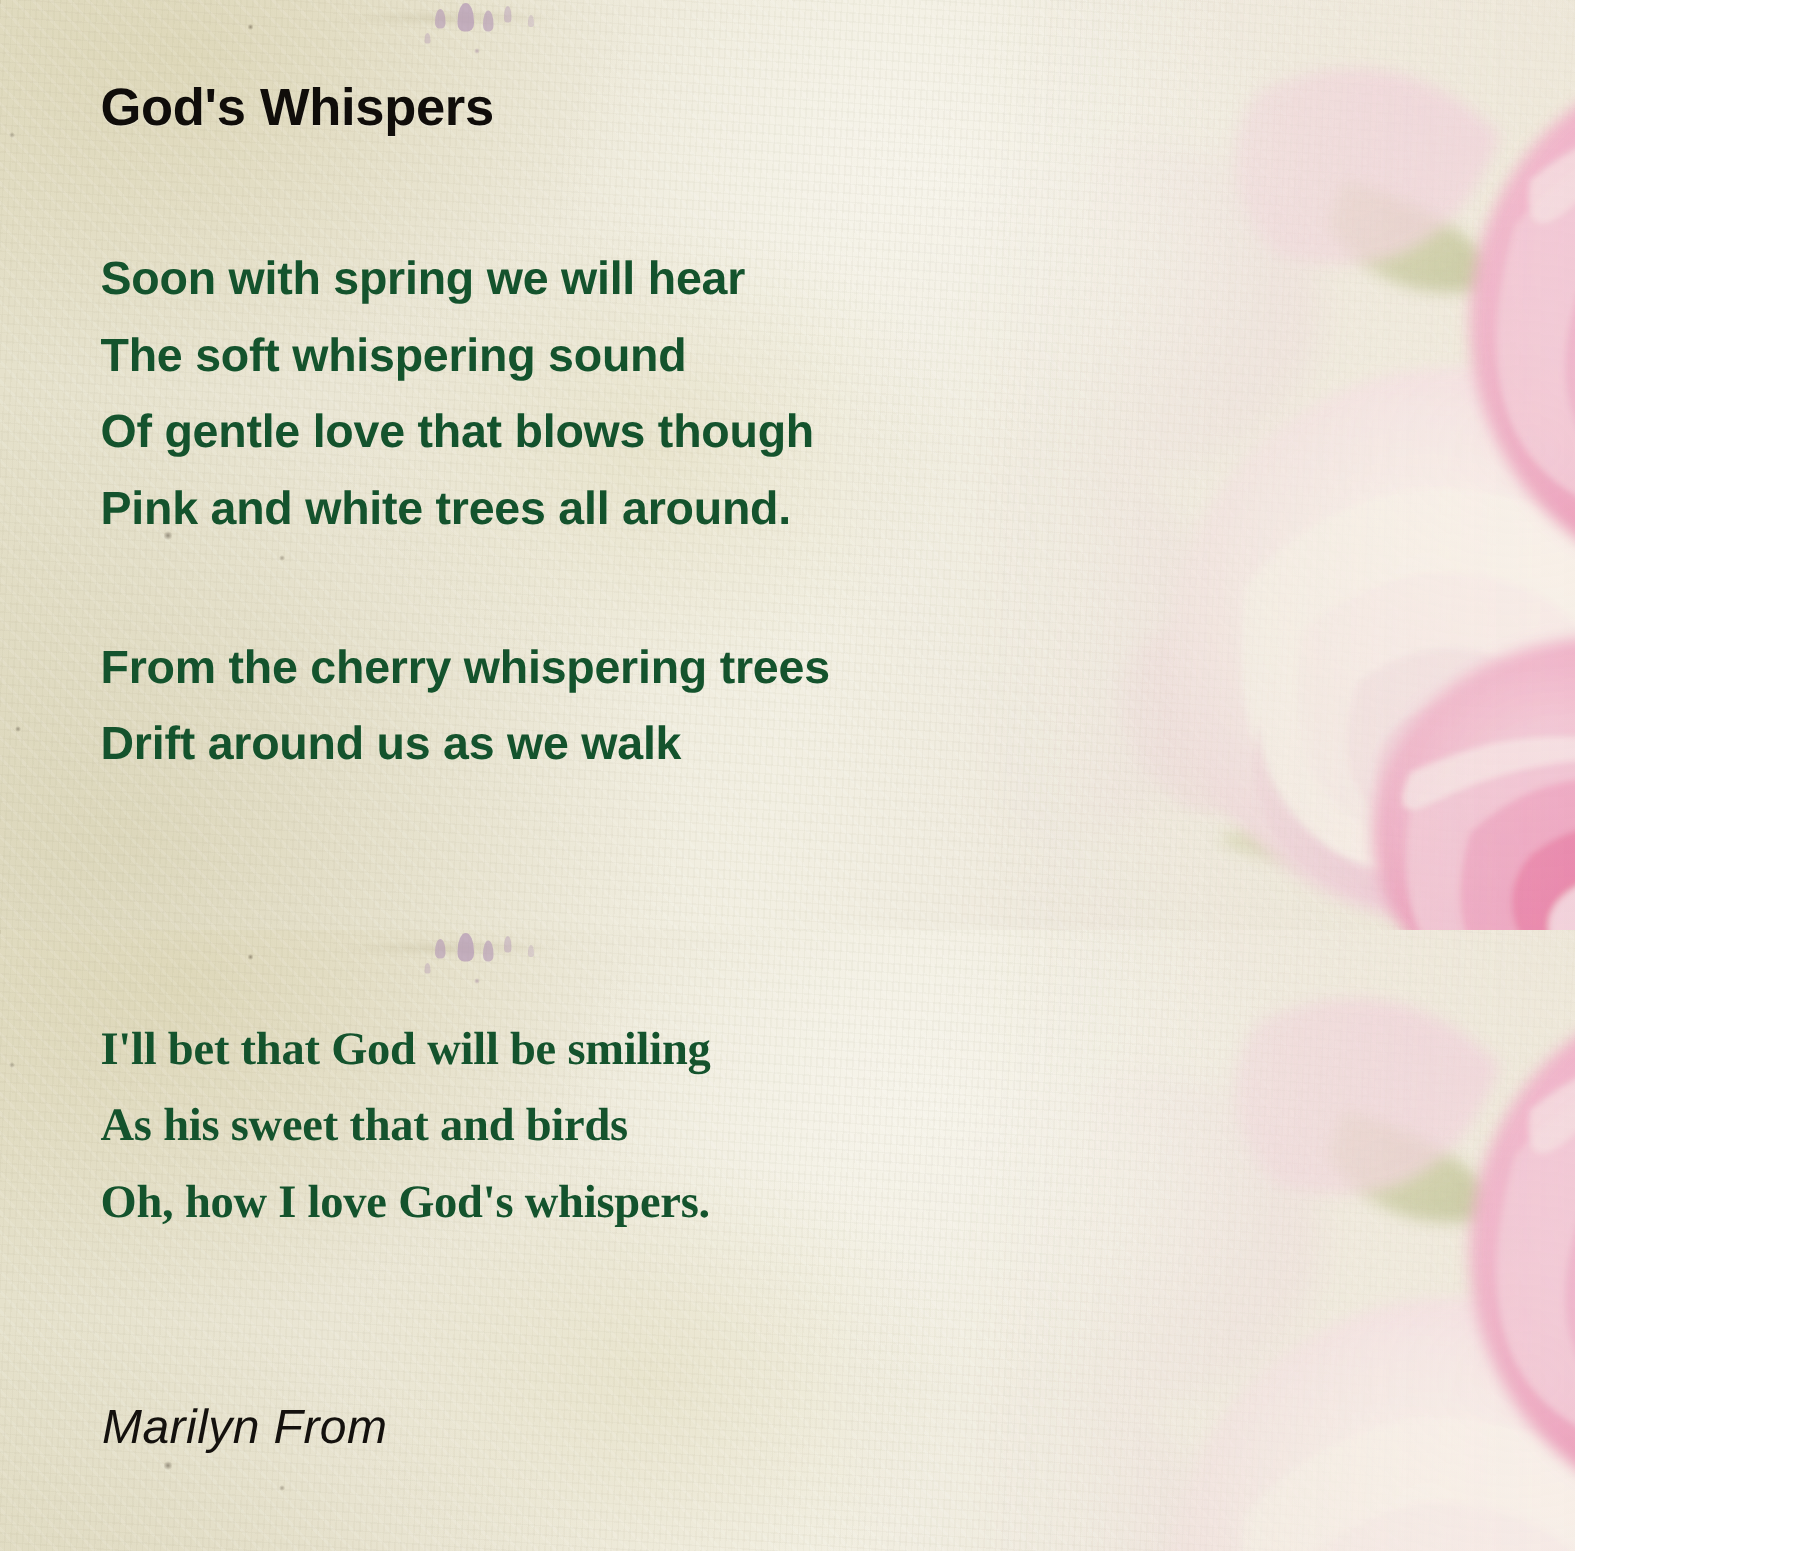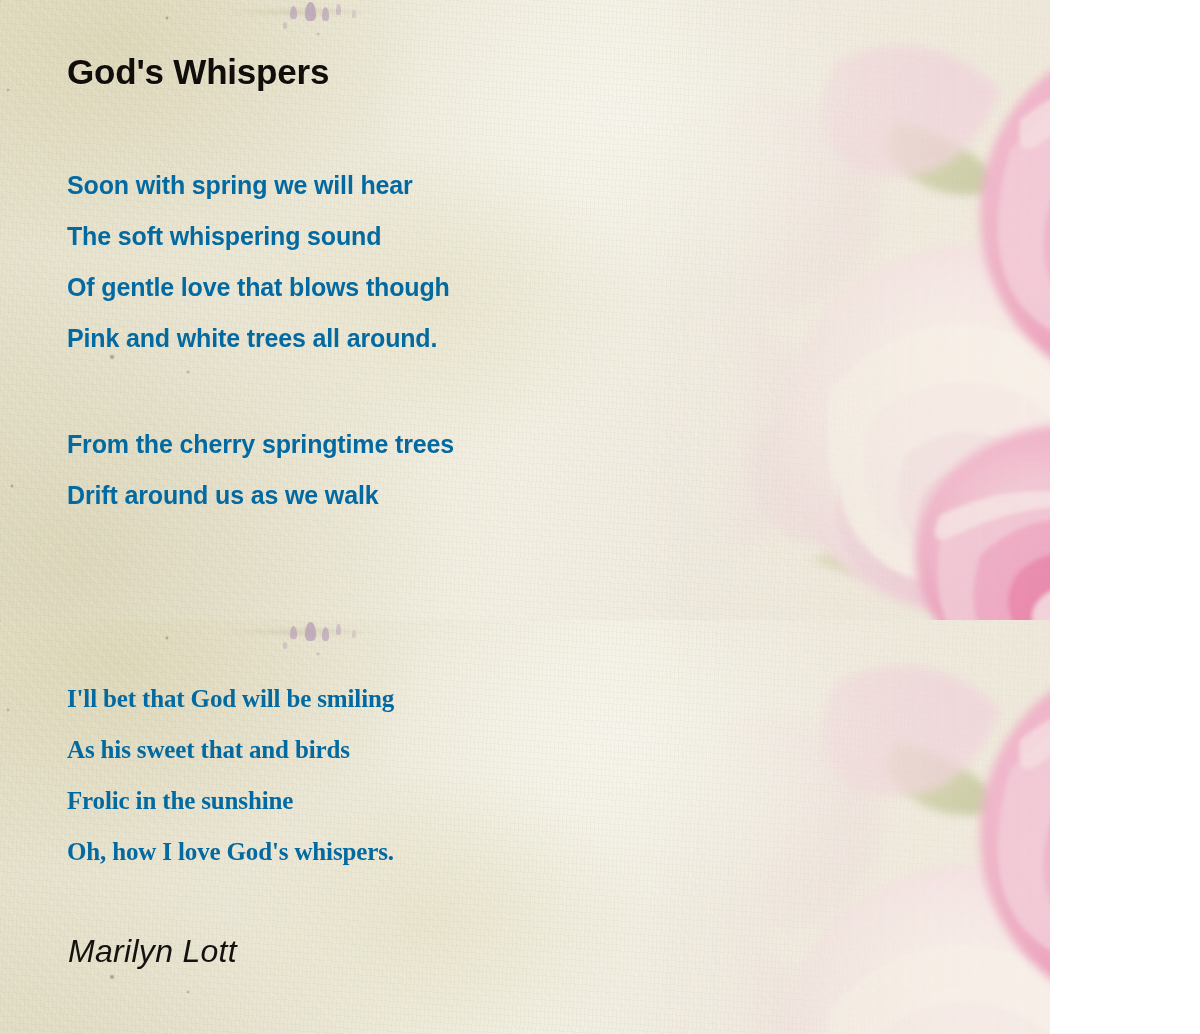--- a/index.html
+++ b/index.html
@@ -91,21 +91,21 @@
     position:absolute; left:67px; top:52px;
     font-size:35px; font-weight:bold; color:#100d0a;
     letter-spacing:-.2px; white-space:nowrap;
     text-shadow:0 1px 0 rgba(255,255,255,.25);
   }
   .stanza { position:absolute; left:67px; }
   #stanza-1 { top:160px; }
   #stanza-2 { top:419px; }
   #stanza-3 { top:673px;font-family:Liberation Serif, serif; }
   .poem-line {
-    font-size:25px; font-weight:bold; color:#0369a1;
+    font-size:31px; font-weight:bold; color:#14532d;
     line-height:51px; white-space:nowrap; letter-spacing:-.15px;
   }
   #author {
     position:absolute; left:68px; top:933px;
     font-size:32px; font-style:italic; font-weight:400;
     color:#14110e; letter-spacing:.3px; white-space:nowrap;
   }
 </style>
 </head>
 <body>
@@ -356,27 +356,26 @@
     <div id="poem-title">God's Whispers</div>
 
     <div class="stanza" id="stanza-1">
       <div class="poem-line">Soon with spring we will hear</div>
       <div class="poem-line">The soft whispering sound</div>
       <div class="poem-line">Of gentle love that blows though</div>
       <div class="poem-line">Pink and white trees all around.</div>
     </div>
 
     <div class="stanza" id="stanza-2">
-      <div class="poem-line">From the cherry springtime trees</div>
+      <div class="poem-line">From the cherry whispering trees</div>
       <div class="poem-line">Drift around us as we walk</div>
     </div>
 
     <div class="stanza" id="stanza-3">
       <div class="poem-line">I'll bet that God will be smiling</div>
       <div class="poem-line">As his sweet that and birds</div>
-      <div class="poem-line">Frolic in the sunshine</div>
       <div class="poem-line">Oh, how I love God's whispers.</div>
     </div>
 
-    <div id="author">Marilyn Lott</div>
+    <div id="author">Marilyn From</div>
   </div>
 
 </div>
 
 </body></html>

